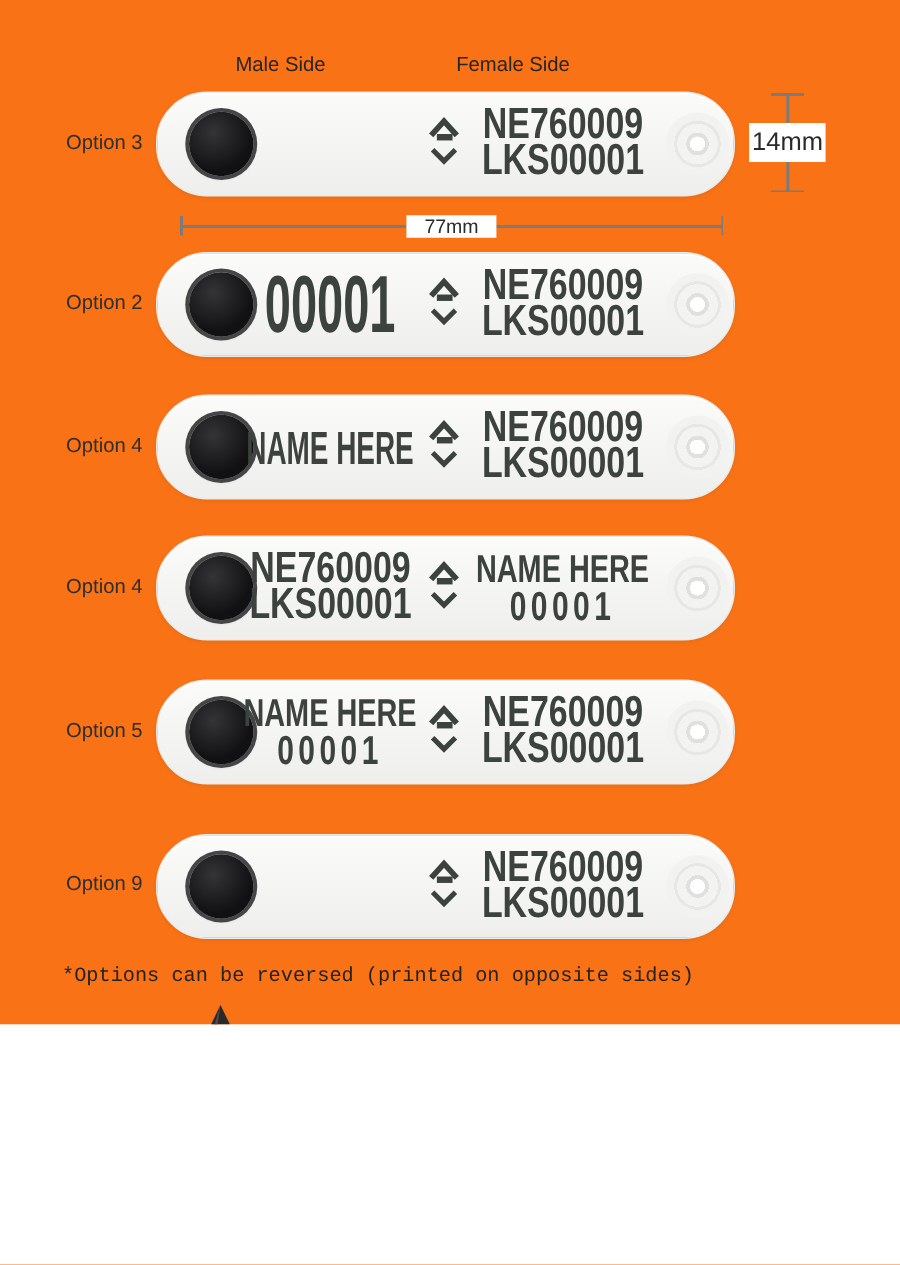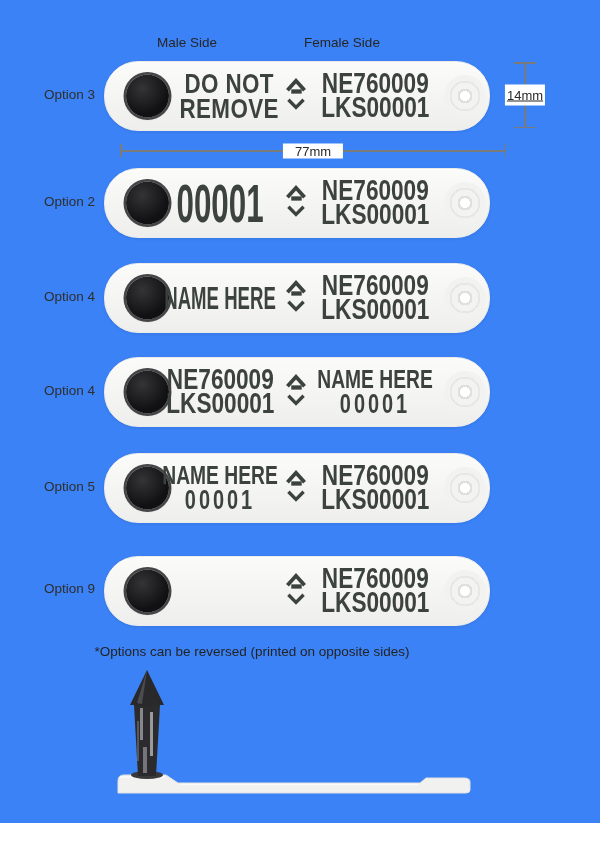--- a/index.html
+++ b/index.html
@@ -1,17 +1,17 @@
 <!DOCTYPE html>
 <html><head>
 <meta charset="utf-8">
 <style>
   html,body{margin:0;padding:0;background:#fff;}
   .canvas{
-    position:relative;width:600px;height:823px;background:#3b82f6;overflow:hidden;
+    position:relative;width:600px;height:683px;background:#f97316;overflow:hidden;
     font-family:"Liberation Sans",sans-serif;color:#2c2c2c;
   }
   .abs{position:absolute;}
   .ctr{transform:translateX(-50%);}
   .side-label{font-size:13.5px;color:#262626;white-space:nowrap;}
   .opt-label{font-size:13.5px;color:#2e2e2e;white-space:nowrap;}
 
   
   .tag{
     position:absolute;left:104px;width:384px;height:68px;border-radius:34px;
@@ -47,55 +47,49 @@
 
   .logo-icon{display:block;}
 
   
   .vdim{position:absolute;width:24px;}
   .vdim .vline{position:absolute;left:50%;top:0;bottom:0;width:1.5px;background:#7b7b7b;transform:translateX(-50%);}
   .vdim .cap{position:absolute;left:1px;right:1px;height:1.5px;background:#7b7b7b;}
   .vdim .cap.top{top:0;} .vdim .cap.bot{bottom:0;}
   .vdim .dlabel{
     position:absolute;top:50%;left:50%;transform:translate(-50%,-50%);
-    background:#fff;padding:3px 2px;font-size:13px;color:#2a2a2a;white-space:nowrap;text-decoration:underline;
-  }
-  .hdim{position:absolute;height:13px;padding-left:24px;}
+    background:#fff;padding:3px 2px;font-size:17px;color:#2a2a2a;white-space:nowrap;
+  }
+  .hdim{position:absolute;height:13px;}
   .hdim .hline{position:absolute;top:6px;left:0;right:0;height:1.5px;background:#7b7b7b;}
   .hdim .cap{position:absolute;top:0;bottom:0;width:1.5px;background:#7b7b7b;}
   .hdim .cap.l{left:0;} .hdim .cap.r{right:0;}
   .hdim .dlabel{
     position:absolute;top:6.5px;left:50%;transform:translate(-50%,-50%);
     background:#fff;padding:0 12px;font-size:13px;color:#2a2a2a;white-space:nowrap;
   }
-  .note{font-size:13.5px;color:#232323;white-space:nowrap;}
+  .note{font-size:13.5px;color:#232323;white-space:nowrap;font-family:Liberation Mono, monospace;}
 </style>
 </head>
 <body>
 
 <div class="canvas">
 
   <div class="abs ctr side-label" style="left:187px;top:35px">Male Side</div>
   <div class="abs ctr side-label" style="left:342px;top:35px">Female Side</div>
 
   <div class="abs opt-label" style="left:44px;top:87px">Option 3</div>
   <div class="abs opt-label" style="left:44px;top:194px">Option 2</div>
   <div class="abs opt-label" style="left:44px;top:289px">Option 4</div>
   <div class="abs opt-label" style="left:44px;top:383px">Option 4</div>
   <div class="abs opt-label" style="left:44px;top:479px">Option 5</div>
   <div class="abs opt-label" style="left:44px;top:581px">Option 9</div>
 
   <div class="tag" style="top:61px">
     <div class="pin-btn"></div>
-    <div class="zone m1">
-        <div class="t donot">
-      <div>DO NOT</div>
-          <div>REMOVE</div>
-    </div>
-      </div>
     <div class="zone logo-z">
       <svg class="logo-icon" width="24" height="38" viewBox="0 0 24 40">
         <path d="M3 14 L12 4 L21 14" fill="none" stroke="#3c423d" stroke-width="4"></path>
         <rect x="7" y="13" width="11" height="4.5" fill="#3c423d"></rect>
         <path d="M4 24 L12 32 L20 24" fill="none" stroke="#3c423d" stroke-width="3.5"></path>
       </svg>
     </div>
     <div class="zone female">
         <div class="t std2">
       <div>NE760009</div>

